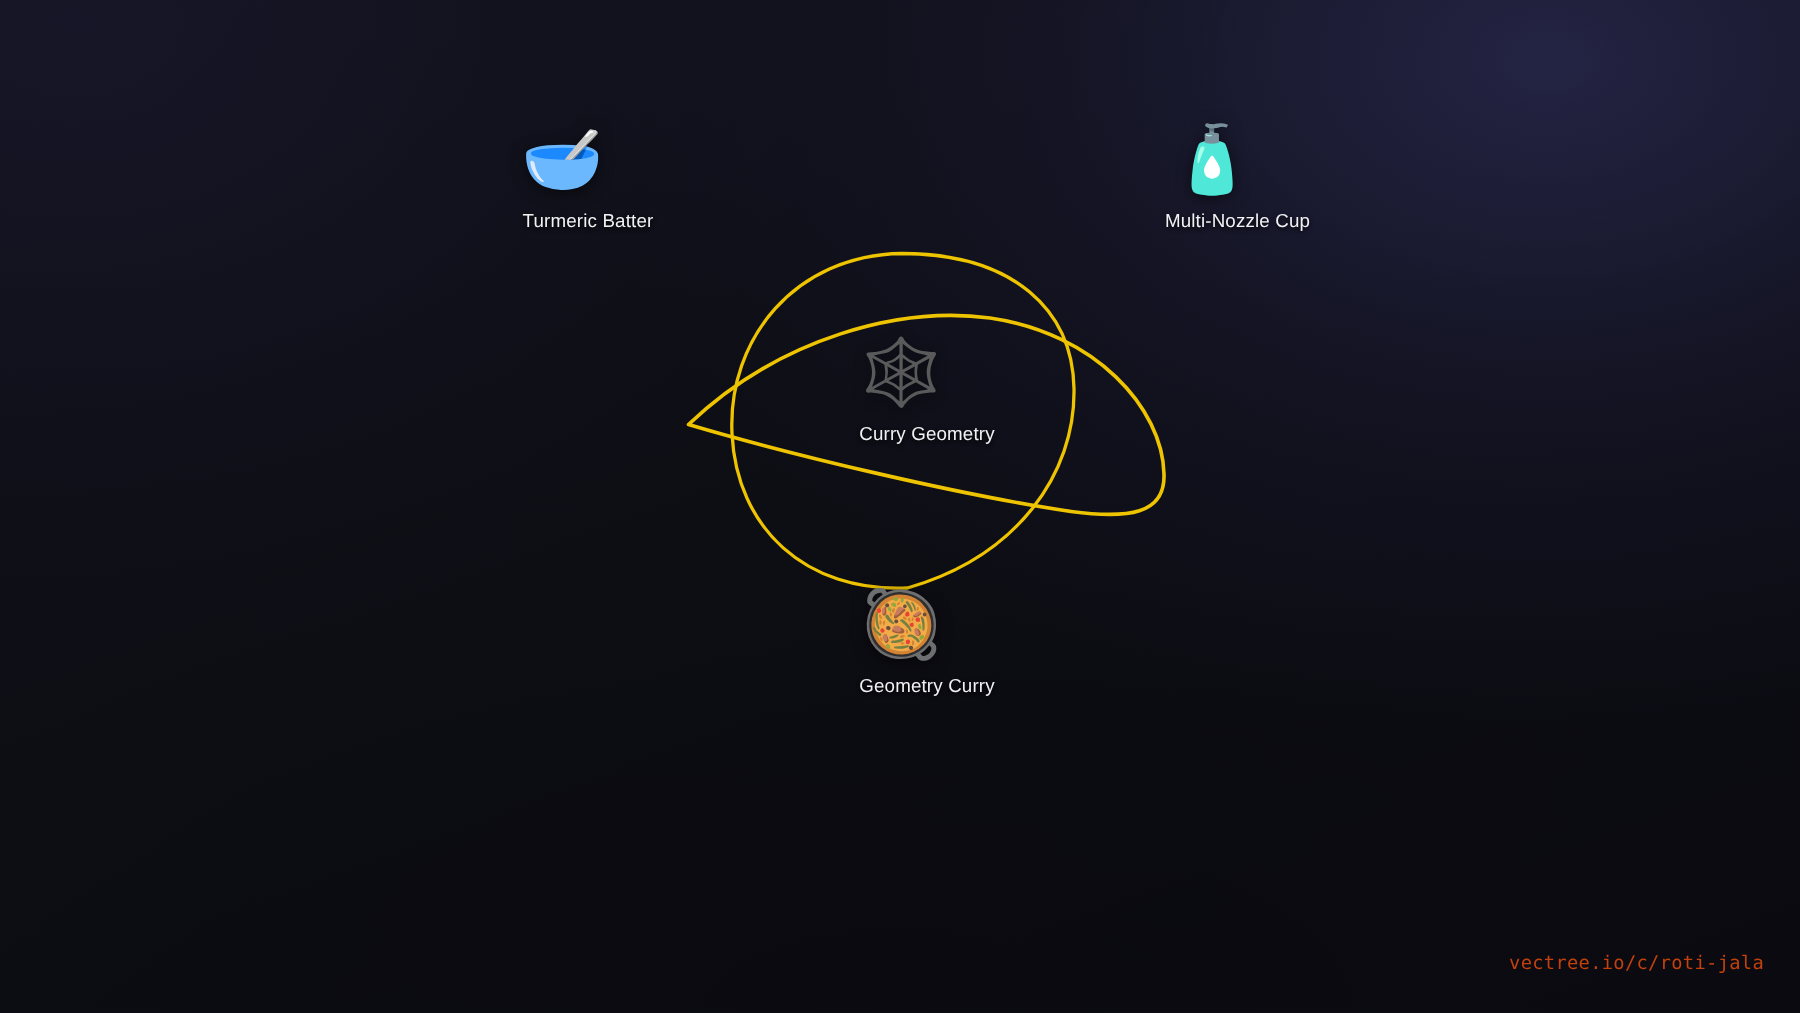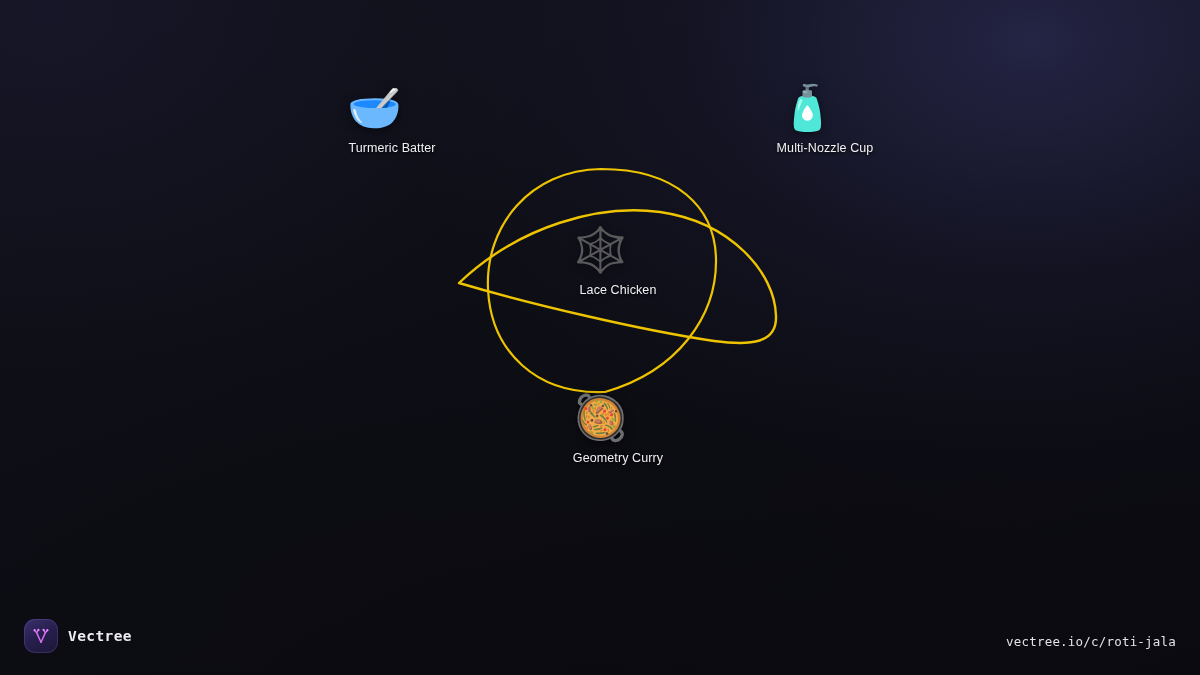--- a/index.html
+++ b/index.html
@@ -96,21 +96,21 @@
     font-family: "DejaVu Sans Mono", "Liberation Mono", monospace;
     font-size: 33px;
     font-weight: 700;
     color: #ffffff;
     letter-spacing: 0.6px;
     line-height: 1.05;
   }
   #site-url {
     font-family: "DejaVu Sans Mono", "Liberation Mono", monospace;
     font-size: 12.5px;
-    color: #e5e5e5;
+    color: #c2410c;
     letter-spacing: 0.2px;
     padding-bottom: 4px;
   }
 </style>
 </head>
 <body>
 
 <div id="bg-base"></div>
 
 <svg id="graph-canvas" viewBox="0 0 1200 675" xmlns="http://www.w3.org/2000/svg">
@@ -135,48 +135,27 @@
   <span class="node-label">Turmeric Batter</span>
 </div>
 
 <div id="node-multi-nozzle-cup" class="node" style="left:808px; top:118px;">
   <span class="node-emoji">🧴</span>
   <span class="node-label">Multi-Nozzle Cup</span>
 </div>
 
 <div id="node-lace-geometry" class="node" style="left:601px; top:260px;">
   <span class="node-emoji mono">🕸️</span>
-  <span class="node-label">Lace Chicken</span>
+  <span class="node-label">Curry Geometry</span>
 </div>
 
 <div id="node-chicken-curry" class="node" style="left:601px; top:428px;">
   <span class="node-emoji">🥘</span>
   <span class="node-label">Geometry Curry</span>
 </div>
 
 <div id="footer">
 
   <div id="brand-block">
-    <div id="brand-row">
-      <div id="brand-logo">
-        <svg width="22" height="22" viewBox="0 0 22 22" xmlns="http://www.w3.org/2000/svg">
-          <g stroke="#d46ff0" stroke-width="1.5" fill="none" stroke-linecap="round">
-            <path d="M11 17.2 L6.6 7.6"></path>
-            <path d="M11 17.2 L15.4 7.6"></path>
-            <path d="M6.6 7.6 L4.6 5.4"></path>
-            <path d="M6.6 7.6 L8.3 5.1"></path>
-            <path d="M15.4 7.6 L17.4 5.4"></path>
-            <path d="M15.4 7.6 L13.7 5.1"></path>
-          </g>
-          <g fill="#e98bff">
-            <circle cx="4.6" cy="5.2" r="1.1"></circle>
-            <circle cx="8.4" cy="4.9" r="1.1"></circle>
-            <circle cx="17.4" cy="5.2" r="1.1"></circle>
-            <circle cx="13.6" cy="4.9" r="1.1"></circle>
-          </g>
-        </svg>
-      </div>
-      <span id="brand-name">Vectree</span>
-    </div>
   </div>
 
   <div id="site-url">vectree.io/c/roti-jala</div>
 </div>
 
 </body></html>

